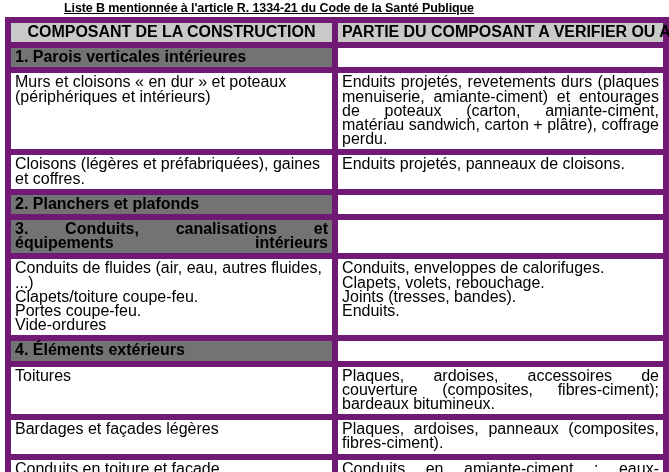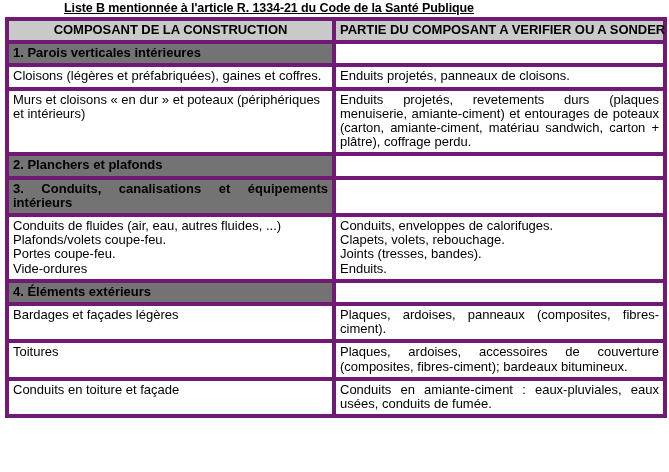--- a/index.html
+++ b/index.html
@@ -35,24 +35,24 @@
     table-layout: fixed;
     width: 658px;
     margin-left: 5px;
     border: 1.3px solid #000;
   }
   table.list-table col.c1 { width: 327px; }
   table.list-table col.c2 { width: 331px; }
 
   table.list-table th,
   table.list-table td {
-    border: 4px solid #701a75;
+    border: 6px solid #701a75;
     vertical-align: top;
     padding: 2px 4px 3px 4px;
-    font-size: 13px;
+    font-size: 16px;
     line-height: 14.2px;
   }
   thead th {
     background: #c9c9c9;
     text-align: center;
     font-weight: bold;
     font-size: 11.2px;
     letter-spacing: -0.05px;
     padding: 3px 2px 4px 2px;
     white-space: nowrap;
@@ -96,64 +96,64 @@
         <th>COMPOSANT DE LA CONSTRUCTION</th>
         <th>PARTIE DU COMPOSANT A VERIFIER OU A SONDER</th>
       </tr>
     </thead>
     <tbody id="table-body">
         <tr>
           <td class="section-head">1. Parois verticales intérieures</td>
           <td class="empty-cell">&nbsp;</td>
         </tr>
         <tr>
+          <td>Murs et cloisons « en dur » et poteaux (périphériques et intérieurs)</td>
+          <td class="justify">Enduits projetés, revetements durs (plaques menuiserie, amiante-ciment) et entourages de poteaux (carton, amiante-ciment, matériau sandwich, carton + plâtre), coffrage perdu.</td>
+        </tr>
+        <tr>
           <td>Cloisons (légères et préfabriquées), gaines et coffres.</td>
           <td class="justify">Enduits projetés, panneaux de cloisons.</td>
-        </tr>
-        <tr>
-          <td>Murs et cloisons « en dur » et poteaux (périphériques et intérieurs)</td>
-          <td class="justify">Enduits projetés, revetements durs (plaques menuiserie, amiante-ciment) et entourages de poteaux (carton, amiante-ciment, matériau sandwich, carton + plâtre), coffrage perdu.</td>
         </tr>
         <tr>
           <td class="section-head">2. Planchers et plafonds</td>
           <td class="empty-cell">&nbsp;</td>
         </tr>
         <tr>
           <td class="section-head justify">3. Conduits, canalisations et équipements intérieurs</td>
           <td class="empty-cell">&nbsp;</td>
         </tr>
         <tr>
           <td>
             <div class="cell-lines">
               <div>Conduits de fluides (air, eau, autres fluides, ...)</div>
-              <div>Plafonds/volets coupe-feu.</div>
+              <div>Clapets/toiture coupe-feu.</div>
               <div>Portes coupe-feu.</div>
               <div>Vide-ordures</div>
             </div>
           </td>
           <td>
             <div class="cell-lines">
               <div>Conduits, enveloppes de calorifuges.</div>
               <div>Clapets, volets, rebouchage.</div>
               <div>Joints (tresses, bandes).</div>
               <div>Enduits.</div>
             </div>
           </td>
         </tr>
         <tr>
           <td class="section-head">4. Éléments extérieurs</td>
           <td class="empty-cell">&nbsp;</td>
         </tr>
         <tr>
+          <td>Toitures</td>
+          <td class="justify">Plaques, ardoises, accessoires de couverture (composites, fibres-ciment); bardeaux bitumineux.</td>
+        </tr>
+        <tr>
           <td>Bardages et façades légères</td>
           <td class="justify">Plaques, ardoises, panneaux (composites, fibres-ciment).</td>
-        </tr>
-        <tr>
-          <td>Toitures</td>
-          <td class="justify">Plaques, ardoises, accessoires de couverture (composites, fibres-ciment); bardeaux bitumineux.</td>
         </tr>
         <tr>
           <td>Conduits en toiture et façade</td>
           <td class="justify">Conduits en amiante-ciment :  eaux-pluviales, eaux usées, conduits de fumée.</td>
         </tr>
       </tbody>
   </table>
 
 </div>
 

